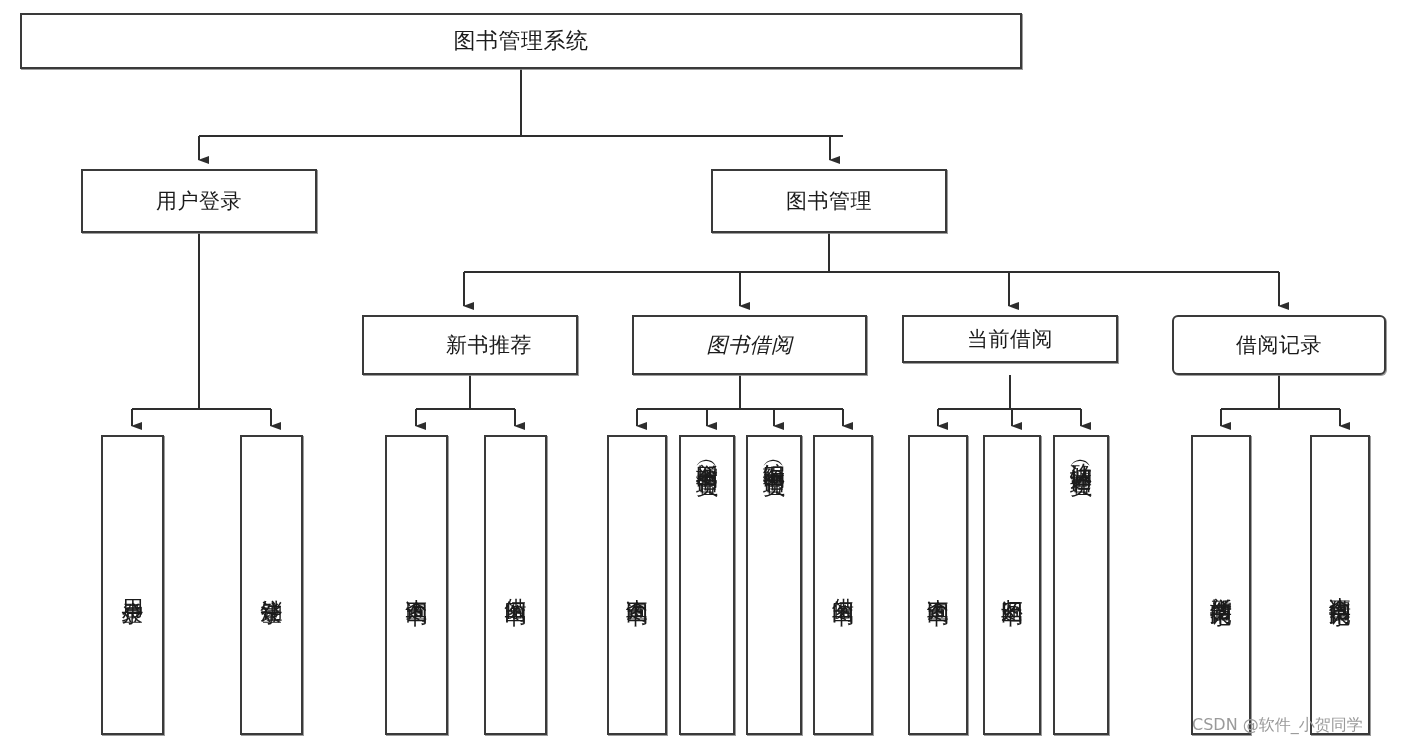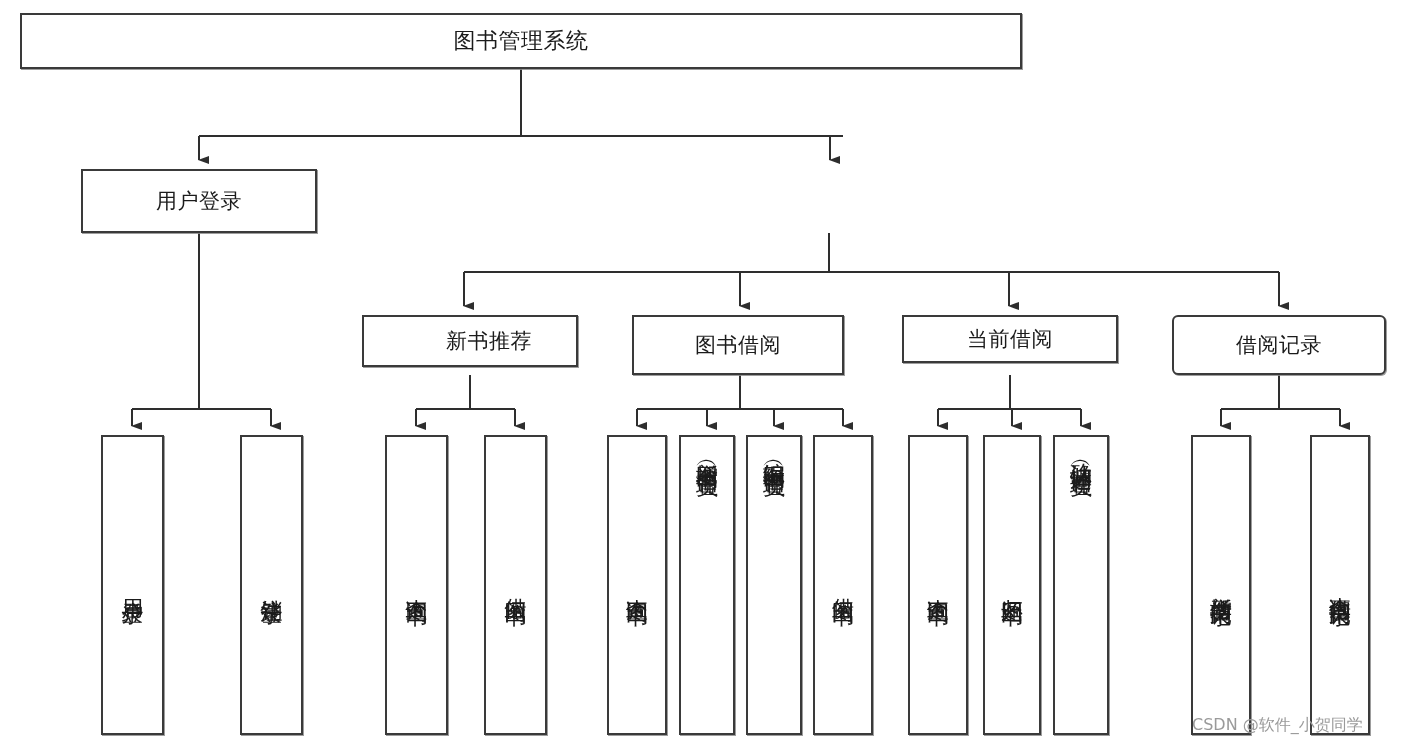--- a/index.html
+++ b/index.html
@@ -124,25 +124,28 @@
     </g>
   </svg>
 
   <div class="node root horiz" style="left:20px; top:13px; width:1002px; height:56px;">
     <span class="label">图书管理系统</span>
   </div>
 
   <div class="node horiz" style="left:81px; top:169px; width:236px; height:64px;">
     <span class="label">用户登录</span>
   </div>
+  <div class="node horiz" style="left:711px; top:169px; width:236px; height:64px;">
+    <span class="label">图书管理</span>
+  </div>
 
-  <div class="node horiz" style="left:362px; top:315px; width:216px; height:52px;padding-left:38px;">
+  <div class="node horiz" style="left:362px; top:315px; width:216px; height:60px;padding-left:38px;">
     <span class="label">新书推荐</span>
   </div>
-  <div class="node horiz" style="left:632px; top:315px; width:212px; height:60px;">
+  <div class="node horiz" style="left:632px; top:315px; width:235px; height:60px;font-style:italic;">
     <span class="label">图书借阅</span>
   </div>
   <div class="node horiz" style="left:902px; top:315px; width:216px; height:48px;">
     <span class="label">当前借阅</span>
   </div>
   <div class="node horiz" style="left:1172px; top:315px; width:214px; height:60px;border-radius:6px;">
     <span class="label">借阅记录</span>
   </div>
 
   <div class="node vert centered" style="left:101px; top:435px; width:63px; height:300px;">

